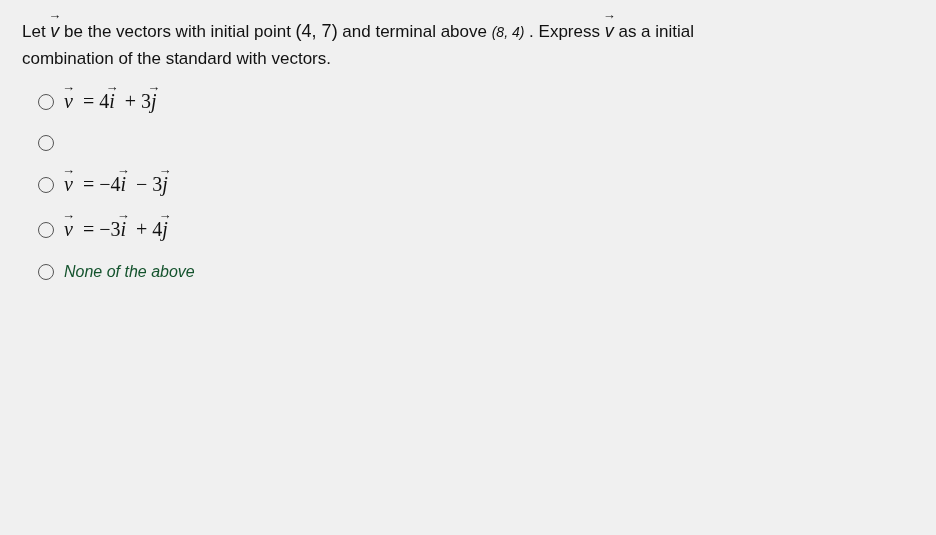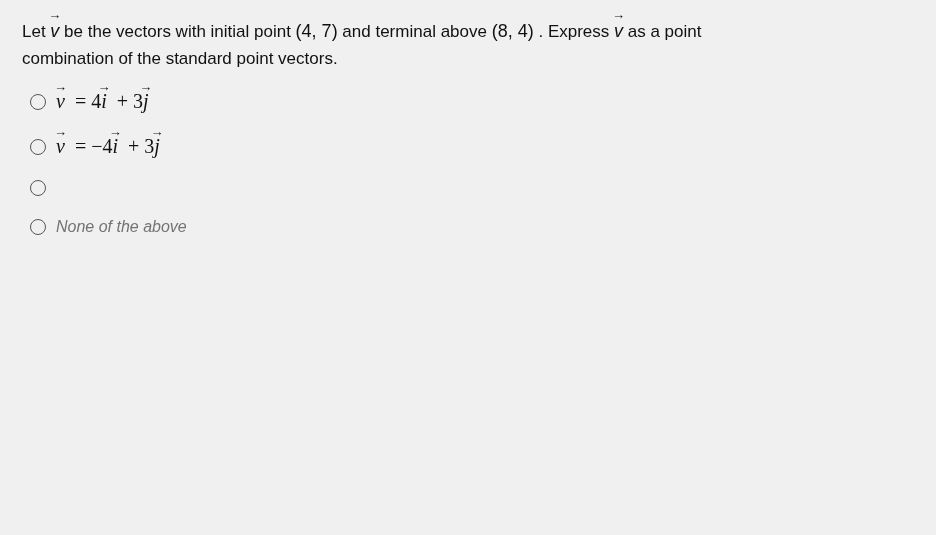--- a/index.html
+++ b/index.html
@@ -22,21 +22,21 @@
       font-size: 17px;
       line-height: 1.55;
       margin-bottom: 18px;
       font-family: Arial, sans-serif;
       color: #111;
     }
 
     .options-list {
       list-style: none;
       padding: 0;
-      margin: 8px;
+      margin: 16px;
     }
 
     .option-item {
       display: flex;
       align-items: center;
       margin-bottom: 22px;
       gap: 10px;
     }
 
     .option-item:last-child {
@@ -76,67 +76,75 @@
       left: 50%;
       transform: translateX(-50%);
       font-size: 13px;
       line-height: 1;
     }
 
     .none-label {
       font-family: Arial, sans-serif;
       font-size: 16px;
       font-style: italic;
-      color: #737373;
+      color: #14532d;
     }
   </style>
 </head>
 <body>
 
 <div class="container">
 
   <div class="question-text">
     <span>Let </span>
     <span class="vec" style="font-style:italic; font-size:18px;"><span class="vec-letter">v</span></span>
     <span> be the vectors with initial point </span>
     <span style="font-size:18px;margin-top:48px;">(4, 7)</span>
     <span> and terminal above </span>
-    <span style="font-size:18px;">(8, 4)</span>
+    <span style="font-size:14px;font-style:italic;">(8, 4)</span>
     <span>. Express </span>
     <span class="vec" style="font-style:italic; font-size:18px;"><span class="vec-letter">v</span></span>
-    <span> as a point</span>
+    <span> as a initial</span>
     <br>
-    <span>combination of the standard point vectors.</span>
+    <span>combination of the standard with vectors.</span>
   </div>
 
   <ul class="options-list">
 
     <li class="option-item">
       <div class="radio-circle"></div>
       <span class="option-label">
         <span class="vec" style="font-style:italic;">v</span>
         &nbsp;=&nbsp;4<span class="vec" style="font-style:italic;">i</span>
         &nbsp;+&nbsp;3<span class="vec" style="font-style:italic;">j</span>
       </span>
     </li>
 
     <li class="option-item">
       <div class="radio-circle"></div>
-      <span class="option-label">
-        <span class="vec" style="font-style:italic;">v</span>
-        &nbsp;=&nbsp;−4<span class="vec" style="font-style:italic;">i</span>
-        &nbsp;+&nbsp;3<span class="vec" style="font-style:italic;">j</span>
-      </span>
     </li>
 
 
     <li class="option-item">
       <div class="radio-circle"></div>
+      <span class="option-label">
+        <span class="vec" style="font-style:italic;">v</span>
+        &nbsp;=&nbsp;−4<span class="vec" style="font-style:italic;">i</span>
+        &nbsp;−&nbsp;3<span class="vec" style="font-style:italic;">j</span>
+      </span>
     </li>
 
+    <li class="option-item">
+      <div class="radio-circle"></div>
+      <span class="option-label">
+        <span class="vec" style="font-style:italic;">v</span>
+        &nbsp;=&nbsp;−3<span class="vec" style="font-style:italic;">i</span>
+        &nbsp;+&nbsp;4<span class="vec" style="font-style:italic;">j</span>
+      </span>
+    </li>
 
     <li class="option-item">
       <div class="radio-circle"></div>
       <span class="none-label">None of the above</span>
     </li>
 
   </ul>
 </div>
 
 </body></html>

